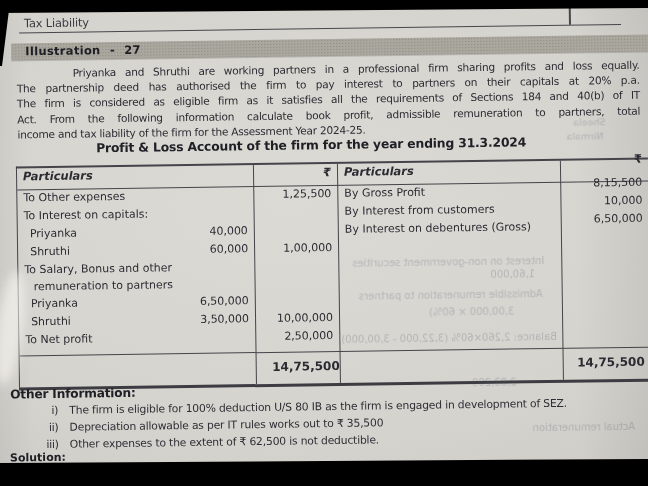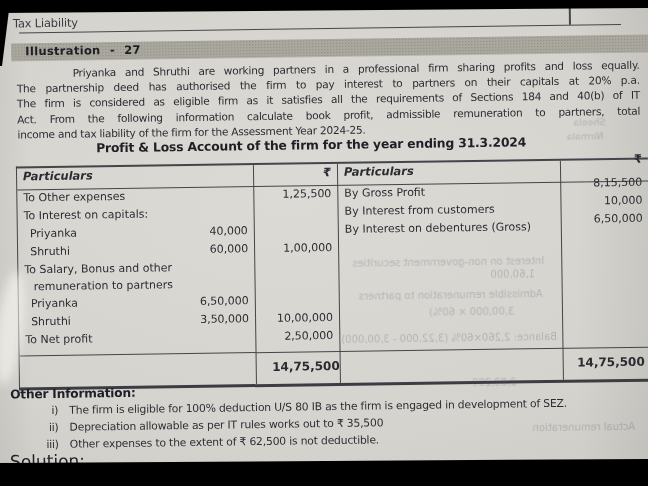--- a/index.html
+++ b/index.html
@@ -13,21 +13,21 @@
     position:absolute;left:-8px;top:-8px;right:-8px;bottom:-8px;
     background:
       linear-gradient(90deg, rgba(0,0,0,0.06) 0%, rgba(0,0,0,0) 6%, rgba(0,0,0,0) 88%, rgba(0,0,0,0.07) 100%),
       radial-gradient(130% 95% at 45% 42%, #dcdad5 0%, #d5d3ce 50%, #cac8c3 82%, #bdbbb6 100%);
     transform:rotate(-0.8deg);
     transform-origin:30% 50%;
   }
   .inner{position:absolute;left:8px;top:8px;width:648px;height:486px;}
 
   
-  .running-head{position:absolute;left:16px;top:14px;font-size:11.5px;color:#3a3a41;letter-spacing:-0.2px;}
+  .running-head{position:absolute;left:27px;top:14px;font-size:11.5px;color:#3a3a41;letter-spacing:-0.2px;}
   .head-rule{position:absolute;left:22px;top:30px;width:602px;border-top:1.6px solid #46464c;}
   .head-tick{position:absolute;left:572px;top:13px;width:1.6px;height:17px;background:#46464c;}
 
   
   .illus-bar{
     position:absolute;left:14px;top:41px;width:642px;height:17px;
     background-color:#aaa79f;
     background-image:radial-gradient(#8b887f 0.8px, rgba(0,0,0,0) 0.9px);
     background-size:3px 3px;
     box-shadow:0 1px 0 rgba(0,0,0,0.15);
@@ -70,21 +70,21 @@
   .tot-left{position:absolute;left:236px;width:84px;text-align:right;padding-right:6px;}
   .tot-right{position:absolute;left:543px;width:82px;text-align:right;padding-right:4px;}
 
   
   .other-info{position:absolute;left:8px;top:385px;width:636px;font-size:10.8px;letter-spacing:-0.2px;}
   .oi-head{font-size:12.2px;font-weight:bold;color:#1f1f26;letter-spacing:-0.2px;}
   .oi-item{display:flex;margin-top:2.6px;line-height:14.4px;}
   .oi-num{flex:0 0 48px;text-align:right;padding-right:11px;}
   .oi-text{flex:1;white-space:nowrap;}
 
-  .solution{position:absolute;left:7px;top:449px;font-size:17px;font-weight:normal;color:#1f1f26;}
+  .solution{position:absolute;left:7px;top:449px;font-size:11px;font-weight:bold;color:#1f1f26;}
 
   
   .bt{position:absolute;transform:scaleX(-1);color:rgba(85,92,110,0.28);font-size:10px;
      filter:blur(0.4px);white-space:nowrap;}
   .bt1{left:352px;top:260px;}
   .bt2{left:490px;top:273px;}
   .bt3{left:358px;top:293px;}
   .bt4{left:428px;top:310px;}
   .bt5{left:340px;top:336px;}
   .bt6{left:575px;top:122px;font-size:9.5px;}

